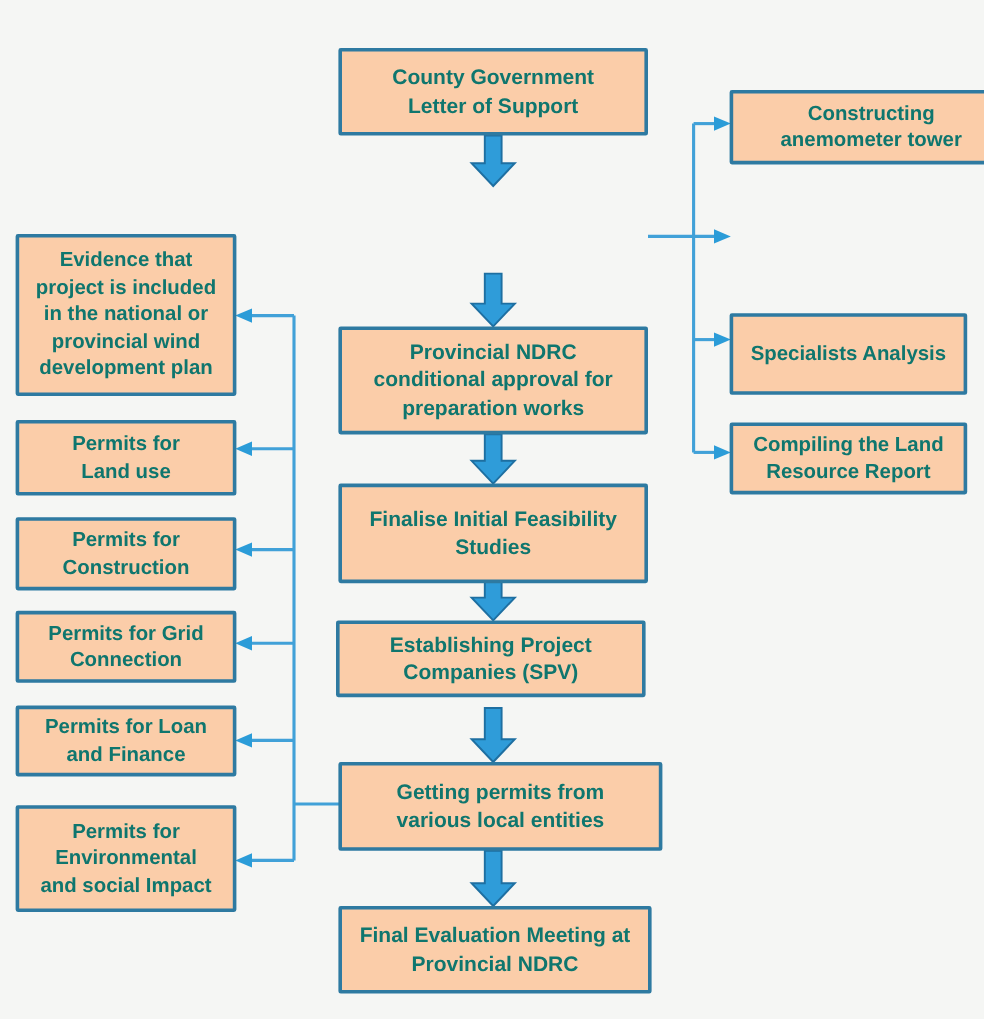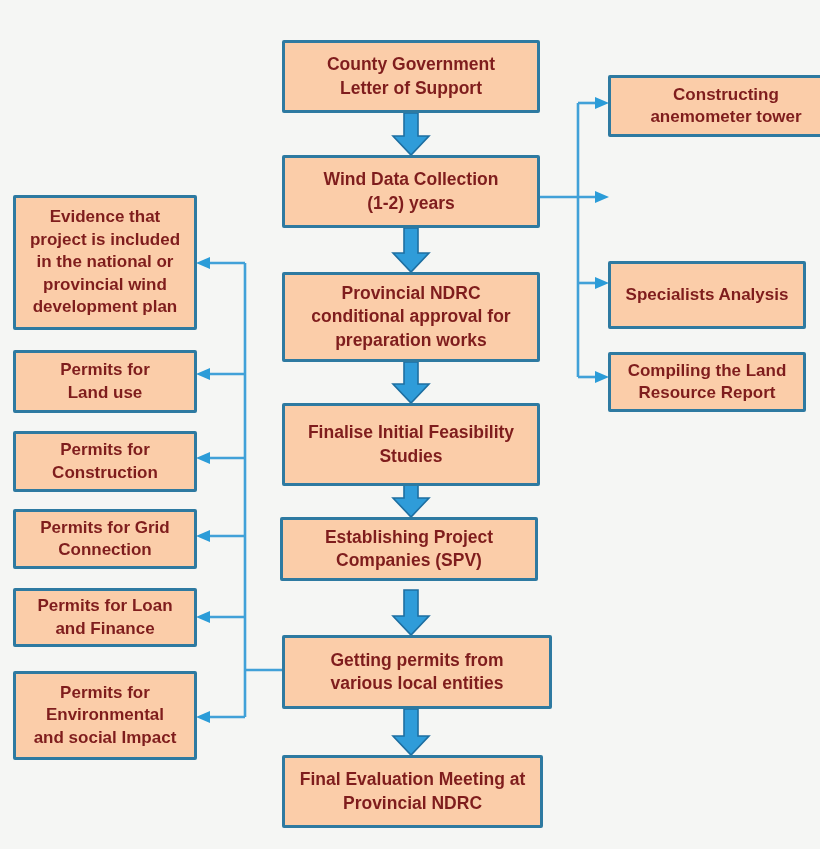--- a/index.html
+++ b/index.html
@@ -18,21 +18,21 @@
   }
   .box{
     position:absolute;
     box-sizing:border-box;
     background:#fbcda9;
     border:3px solid #2e7aa1;
     border-radius:2px;
     display:flex;align-items:center;justify-content:center;
     text-align:center;
     font-weight:bold;
-    color:#7f1d1d;
+    color:#0f766e;
     font-size:17.5px;
     line-height:1.32;
     white-space:pre-line;
     padding:2px 6px;
   }
   .box.small{font-size:17px;}
 </style>
 </head>
 <body>
 
@@ -79,22 +79,20 @@
       <polygon points="196,458 210,452 210,464"></polygon>
       <polygon points="196,536 210,530 210,542"></polygon>
       <polygon points="196,617 210,611 210,623"></polygon>
       <polygon points="196,717 210,711 210,723"></polygon>
     </g>
   </svg>
 
   <div class="box" style="left:282px;top:40px;width:258px;height:73px">County Government
 Letter of Support</div>
 
-  <div class="box" style="left:282px;top:155px;width:258px;height:73px">Wind Data Collection
-(1-2) years</div>
 
   <div class="box" style="left:282px;top:272px;width:258px;height:90px">Provincial NDRC
 conditional approval for
 preparation works</div>
 
   <div class="box" style="left:282px;top:403px;width:258px;height:83px">Finalise Initial Feasibility
 Studies</div>
 
   <div class="box" style="left:280px;top:517px;width:258px;height:64px">Establishing Project
 Companies (SPV)</div>

